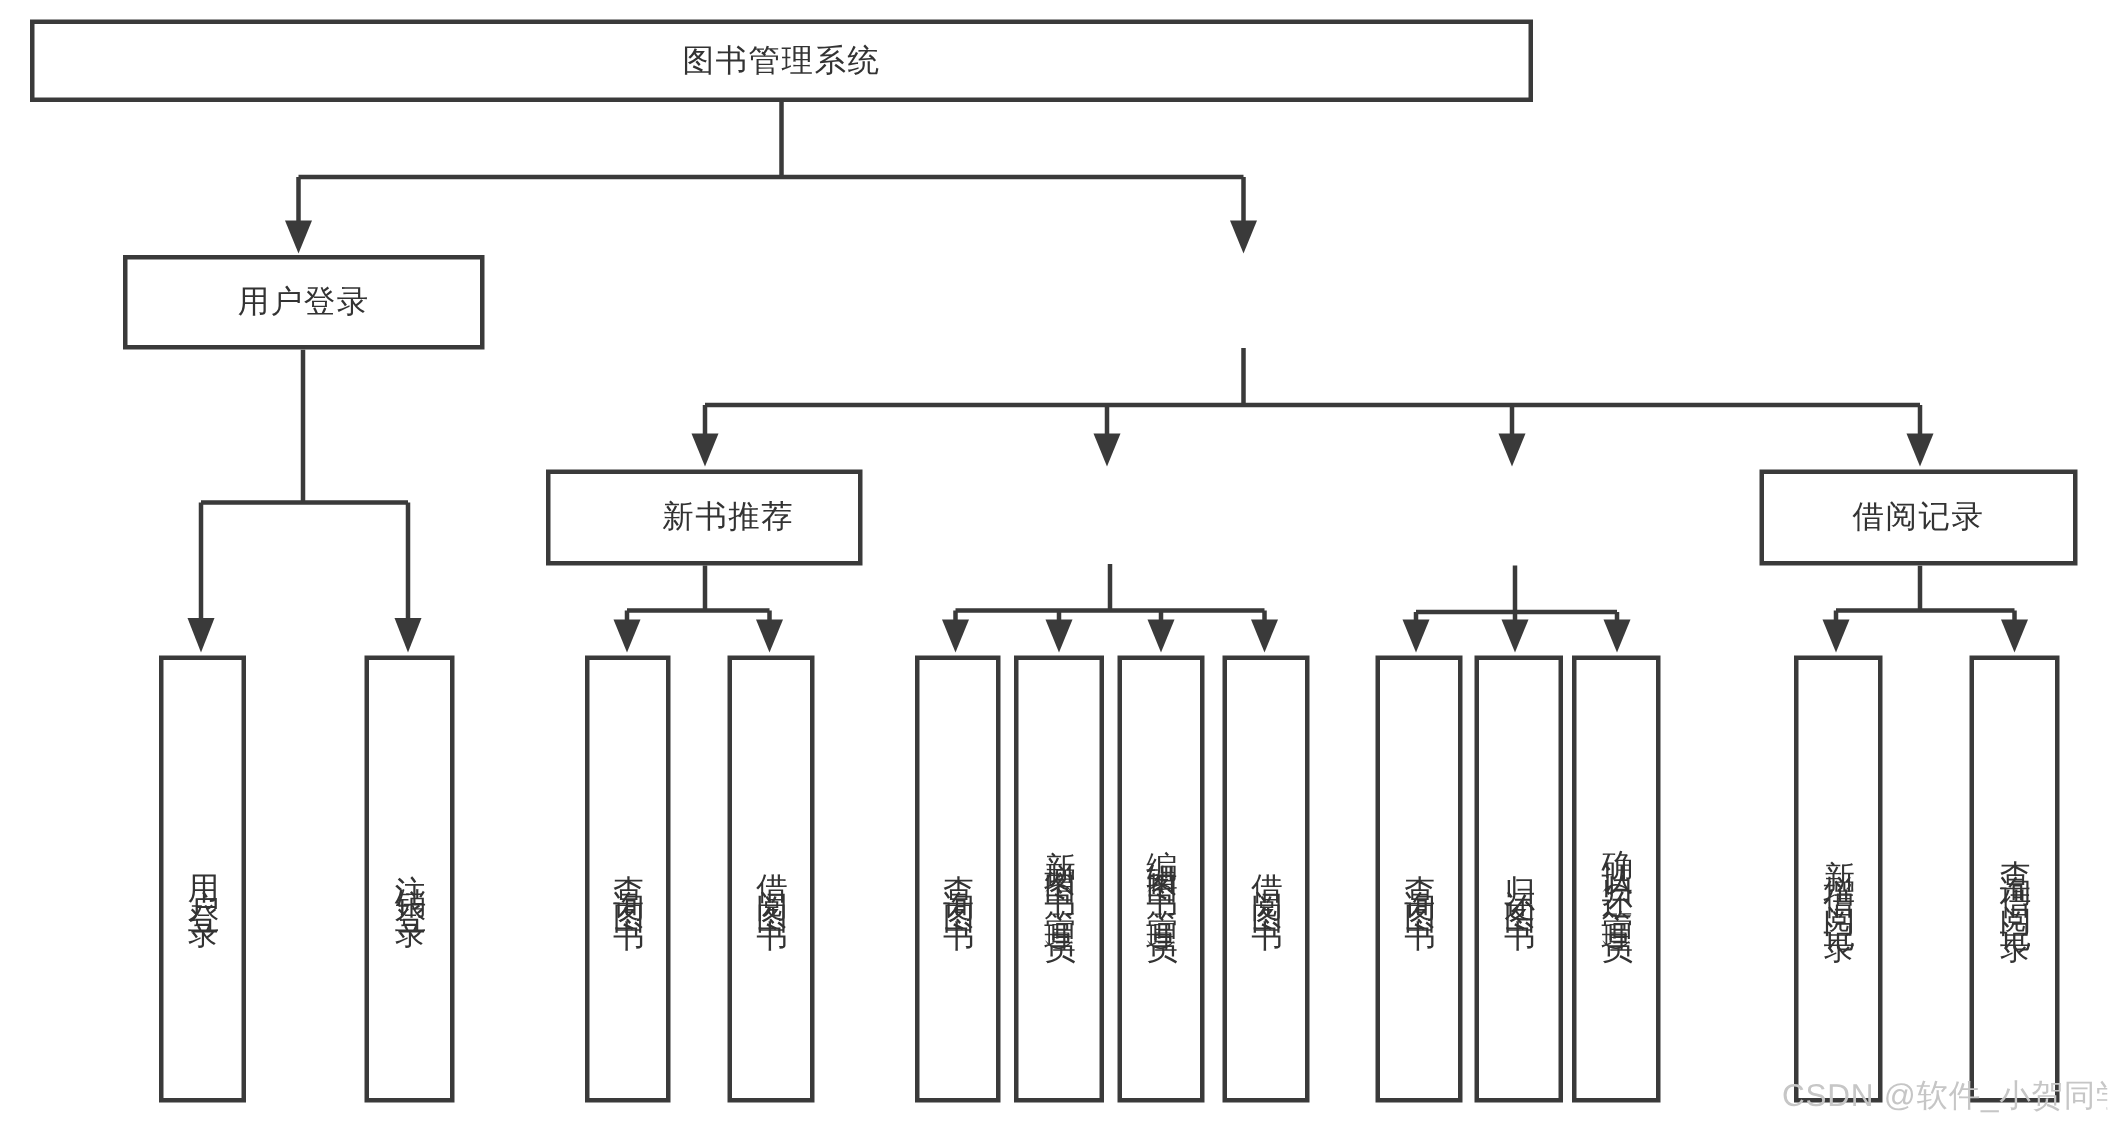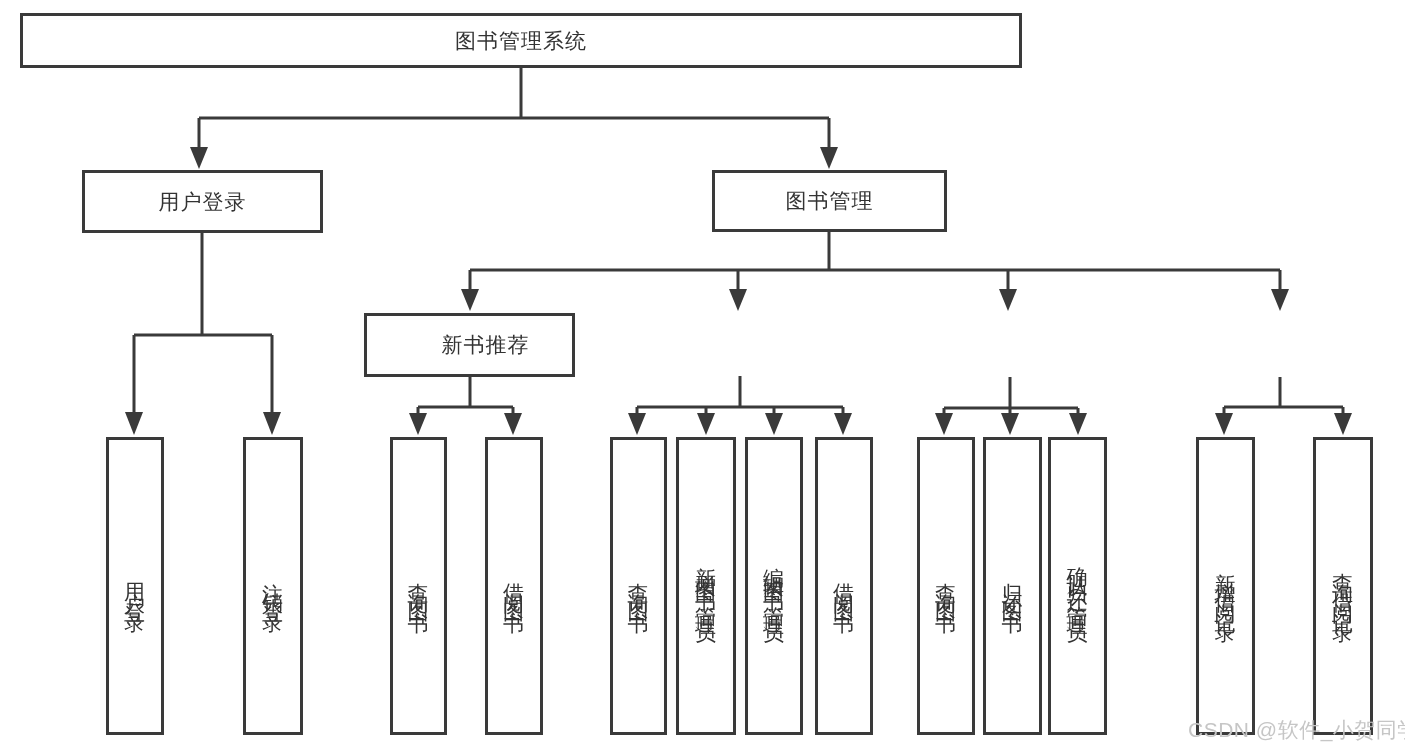--- a/index.html
+++ b/index.html
@@ -111,26 +111,26 @@
     </g>
   </svg>
 
   <div class="node n-root">
     <span>图书管理系统</span>
   </div>
 
   <div class="node n-user-login">
     <span>用户登录</span>
   </div>
-  <div class="node n-book-mgmt">
-    <span>图书管理</span>
-  </div>
 
   <div class="node n-newbook">
     <span>新书推荐</span>
+  </div>
+  <div class="node n-record">
+    <span>借阅记录</span>
   </div>
 
   <div class="node vnode leaf l-login">
     <span class="vtxt">用户登录</span>
   </div>
   <div class="node vnode leaf l-logout">
     <span class="vtxt">注销登录</span>
   </div>
 
   <div class="node vnode leaf l-nb-query">

